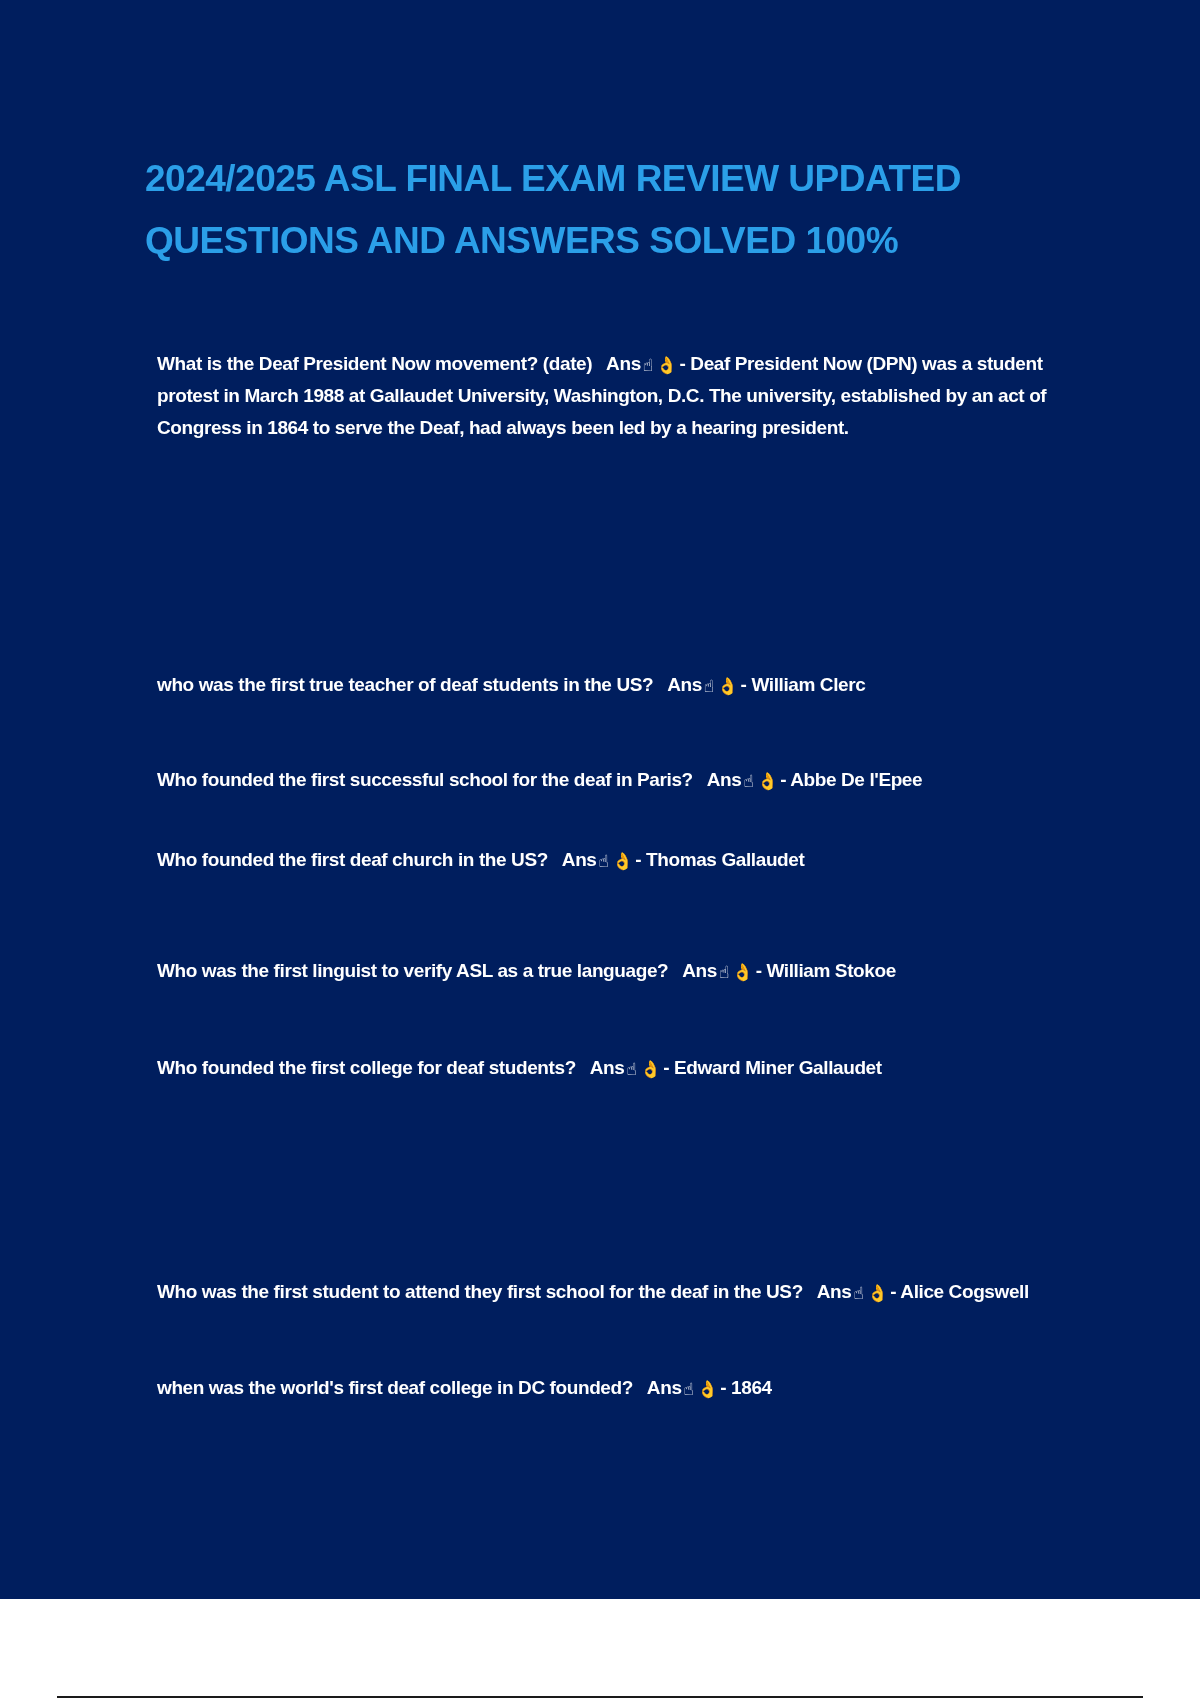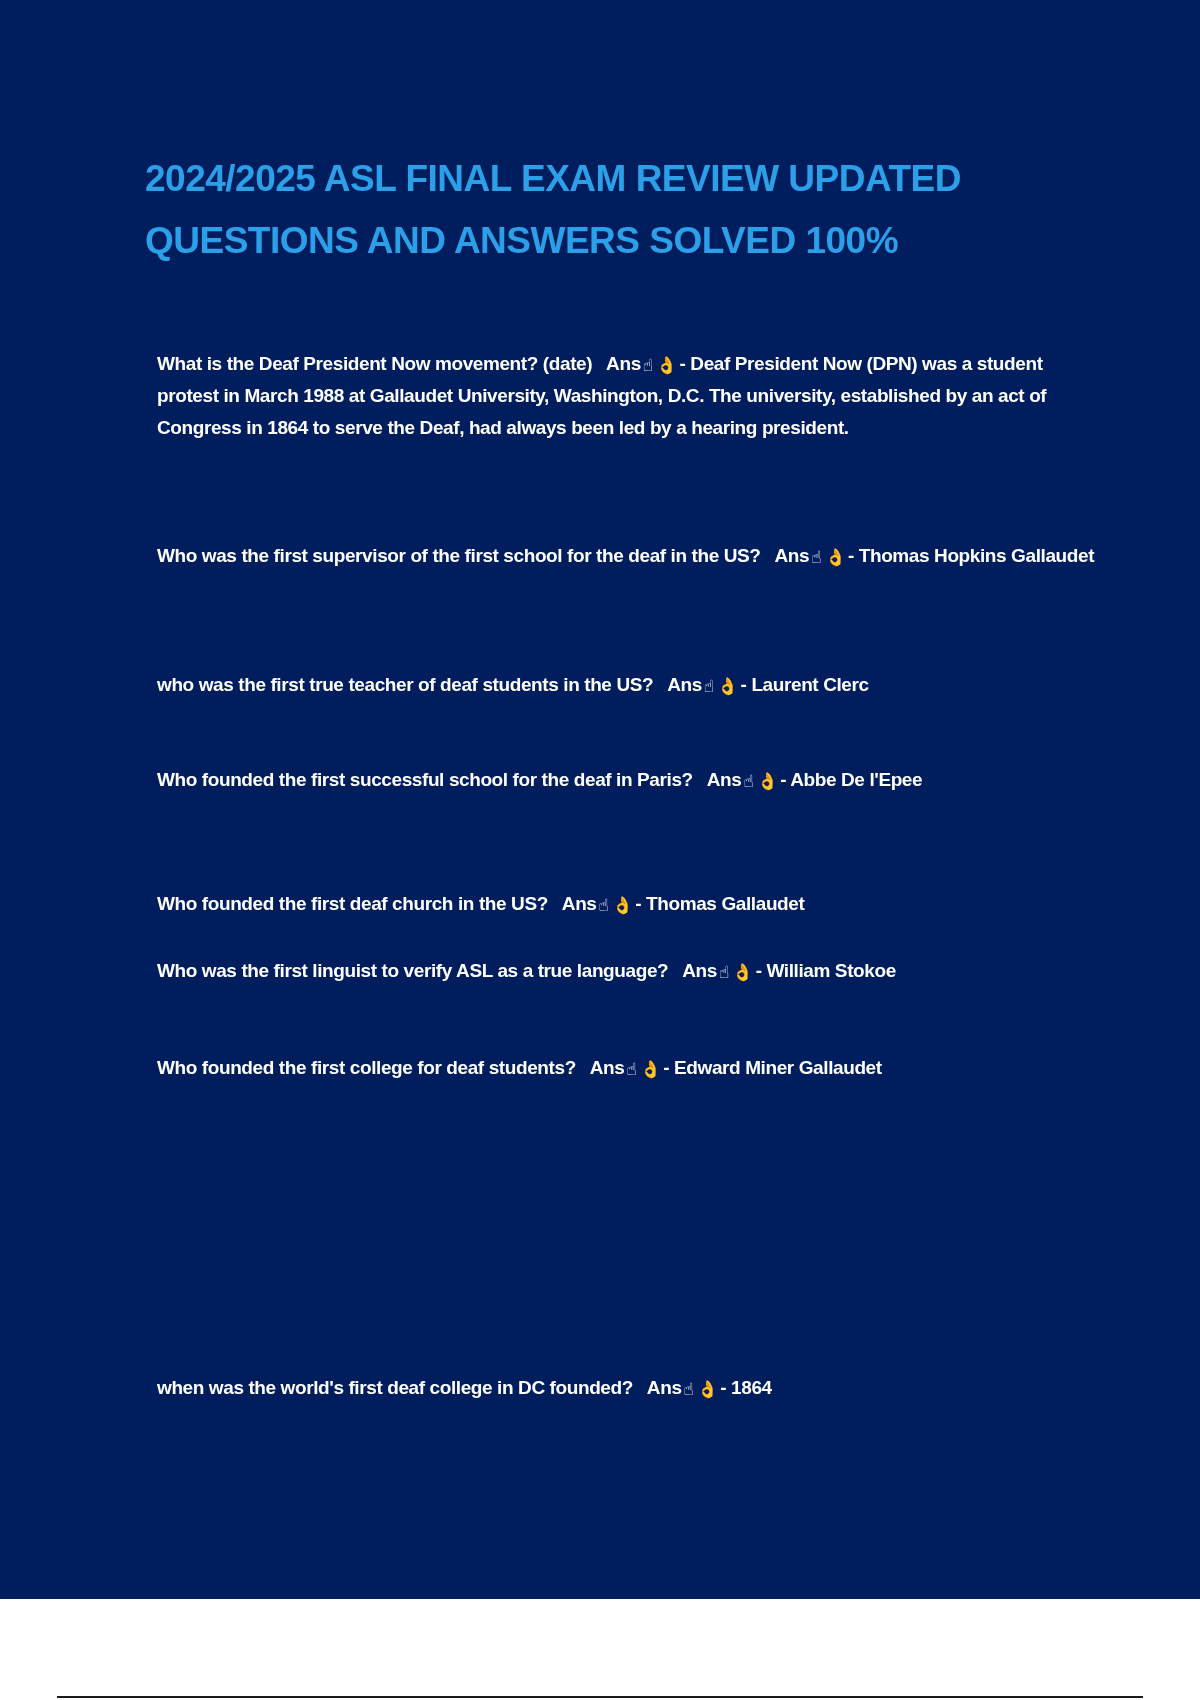--- a/index.html
+++ b/index.html
@@ -71,44 +71,44 @@
 
 <div class="page">
   <div class="blue-area"></div>
 
   <h1 class="title">2024/2025 ASL FINAL EXAM REVIEW UPDATED QUESTIONS AND ANSWERS SOLVED 100%</h1>
 
   <p class="qa" style="top:336px">
     <span>What is the Deaf President Now movement? (date)</span><span class="ans-label">   </span><span>Ans</span><span class="icon">☝</span><span class="icon">👌</span><span>- </span><span>Deaf President Now (DPN) was a student protest in March 1988 at Gallaudet University, Washington, D.C. The university, established by an act of Congress in 1864 to serve the Deaf, had always been led by a hearing president.</span>
   </p>
 
-  <p class="qa" style="top:528px">
-    <span>Who was the first supervisor of the first school for the deaf in the US?</span><span class="ans-label">   </span><span>Ans</span><span class="icon">☝</span><span class="icon">👌</span><span>- </span><span>Thomas Hopkins Gallaudet</span>
-  </p>
 
   <p class="qa" style="top:657px">
-    <span>who was the first true teacher of deaf students in the US?</span><span class="ans-label">   </span><span>Ans</span><span class="icon">☝</span><span class="icon">👌</span><span>- </span><span>Laurent Clerc</span>
+    <span>who was the first true teacher of deaf students in the US?</span><span class="ans-label">   </span><span>Ans</span><span class="icon">☝</span><span class="icon">👌</span><span>- </span><span>William Clerc</span>
   </p>
 
   <p class="qa" style="top:752px">
     <span>Who founded the first successful school for the deaf in Paris?</span><span class="ans-label">   </span><span>Ans</span><span class="icon">☝</span><span class="icon">👌</span><span>- </span><span>Abbe De l'Epee</span>
   </p>
 
-  <p class="qa" style="top:876px">
+  <p class="qa" style="top:832px">
     <span>Who founded the first deaf church in the US?</span><span class="ans-label">   </span><span>Ans</span><span class="icon">☝</span><span class="icon">👌</span><span>- </span><span>Thomas Gallaudet</span>
   </p>
 
   <p class="qa" style="top:943px">
     <span>Who was the first linguist to verify ASL as a true language?</span><span class="ans-label">   </span><span>Ans</span><span class="icon">☝</span><span class="icon">👌</span><span>- </span><span>William Stokoe</span>
   </p>
 
   <p class="qa" style="top:1040px">
     <span>Who founded the first college for deaf students?</span><span class="ans-label">   </span><span>Ans</span><span class="icon">☝</span><span class="icon">👌</span><span>- </span><span>Edward Miner Gallaudet</span>
   </p>
 
 
+  <p class="qa" style="top:1264px">
+    <span>Who was the first student to attend they first school for the deaf in the US?</span><span class="ans-label">   </span><span>Ans</span><span class="icon">☝</span><span class="icon">👌</span><span>- </span><span>Alice Cogswell</span>
+  </p>
 
   <p class="qa" style="top:1360px">
     <span>when was the world's first deaf college in DC founded?</span><span class="ans-label">   </span><span>Ans</span><span class="icon">☝</span><span class="icon">👌</span><span>- </span><span>1864</span>
   </p>
 
   <div class="bottom-rule"></div>
 </div>
 
 </body></html>

